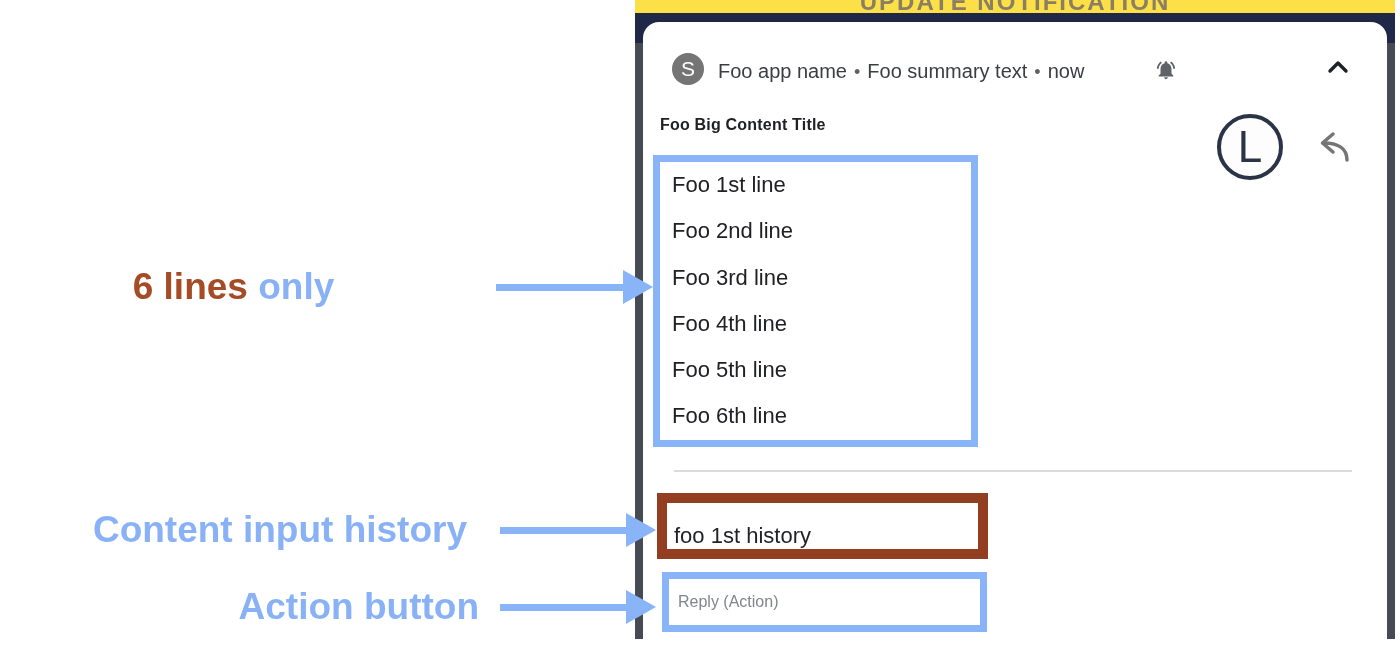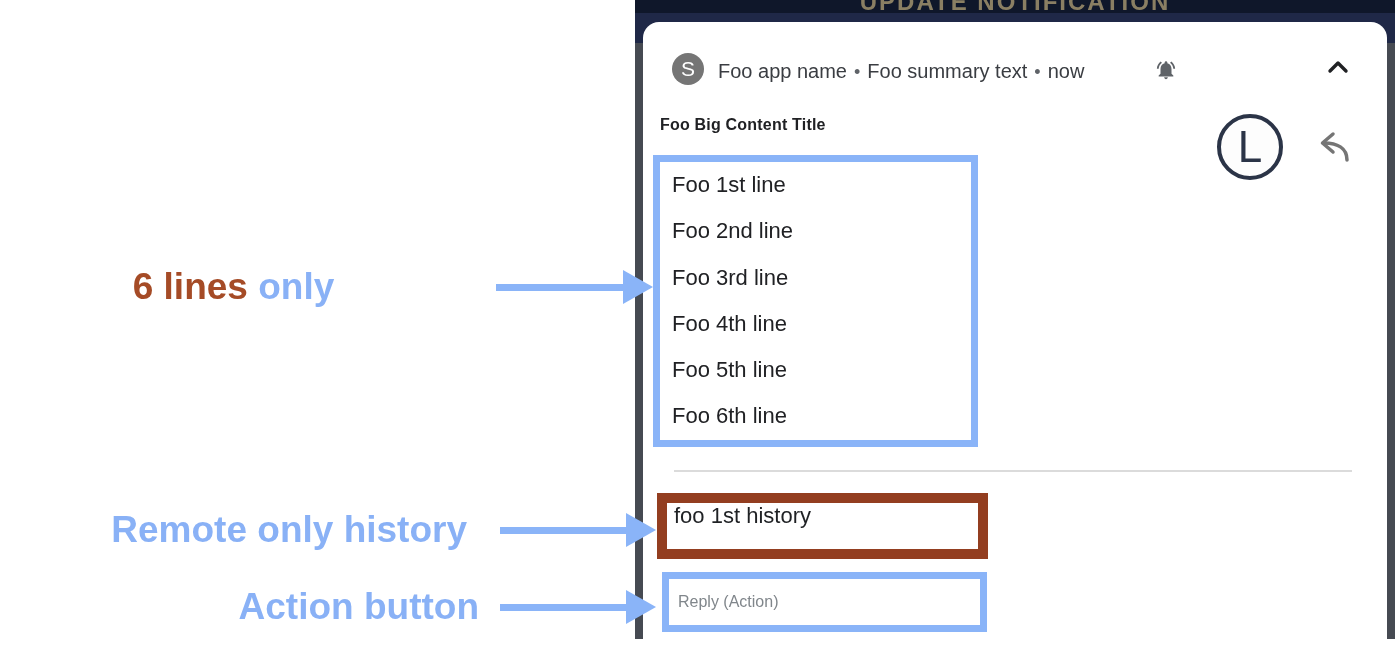--- a/index.html
+++ b/index.html
@@ -6,21 +6,21 @@
   html,body { background:#ffffff; }
   .stage {
     position:relative; width:1400px; height:656px; overflow:hidden;
     background:#ffffff; font-family:"Liberation Sans", sans-serif;
   }
 
   
   .phone { position:absolute; left:635px; top:0; width:760px; height:639px; background:#464a52; }
   .phone-topstrip {
     position:absolute; left:0; top:0; width:760px; height:17px; overflow:hidden;
-    background:#0f172a;
+    background:#fde047;
   }
   .phone-topstrip .bg-text {
     position:absolute; left:0; top:-12px; width:760px; text-align:center;
     font-size:24px; font-weight:700; letter-spacing:2px; color:#8a7f63;
   }
   .navy-band { position:absolute; left:0; top:13px; width:760px; height:30px; background:#1f2847; }
   .card {
     position:absolute; left:8px; top:22px; width:744px; height:617px;
     background:#ffffff; border-radius:16px 16px 0 0;
   }
@@ -63,21 +63,21 @@
   }
   .reply-icon { position:absolute; left:666px; top:109px; width:42px; height:32px; }
 
   
   .divider { position:absolute; left:31px; top:448px; width:678px; height:2px; background:#dbdbdb; }
 
   
   .history-box {
     position:absolute; left:14px; top:471px; width:331px; height:66px;
     border:10px solid #933e20; background:#ffffff;
-    display:flex; align-items:flex-start;
+    display:flex; align-items:flex-end;
   }
   .history-box .txt { padding-left:7px; font-size:22px; color:#1f2124; white-space:nowrap; }
 
   
   .action-box {
     position:absolute; left:19px; top:550px; width:325px; height:60px;
     border:7px solid #8ab4f8; background:#ffffff;
     display:flex; align-items:center; cursor:pointer;
   }
   .action-box .txt { padding-left:9px; font-size:16px; color:#80868b; white-space:nowrap; }
@@ -106,21 +106,21 @@
   .head3  { left:626px; top:590px; }
 </style>
 </head>
 <body>
 
 <div class="stage">
 
   <div class="ann-label ann-six">
     <span class="em">6 lines</span><span> only</span>
   </div>
-  <div class="ann-label ann-hist">Remote only history</div>
+  <div class="ann-label ann-hist">Content input history</div>
   <div class="ann-label ann-act">Action button</div>
 
   <div class="arrow-shaft shaft1"></div>
   <div class="arrow-head head1"></div>
   <div class="arrow-shaft shaft2"></div>
   <div class="arrow-head head2"></div>
   <div class="arrow-shaft shaft3"></div>
   <div class="arrow-head head3"></div>
 
   <div class="phone">

